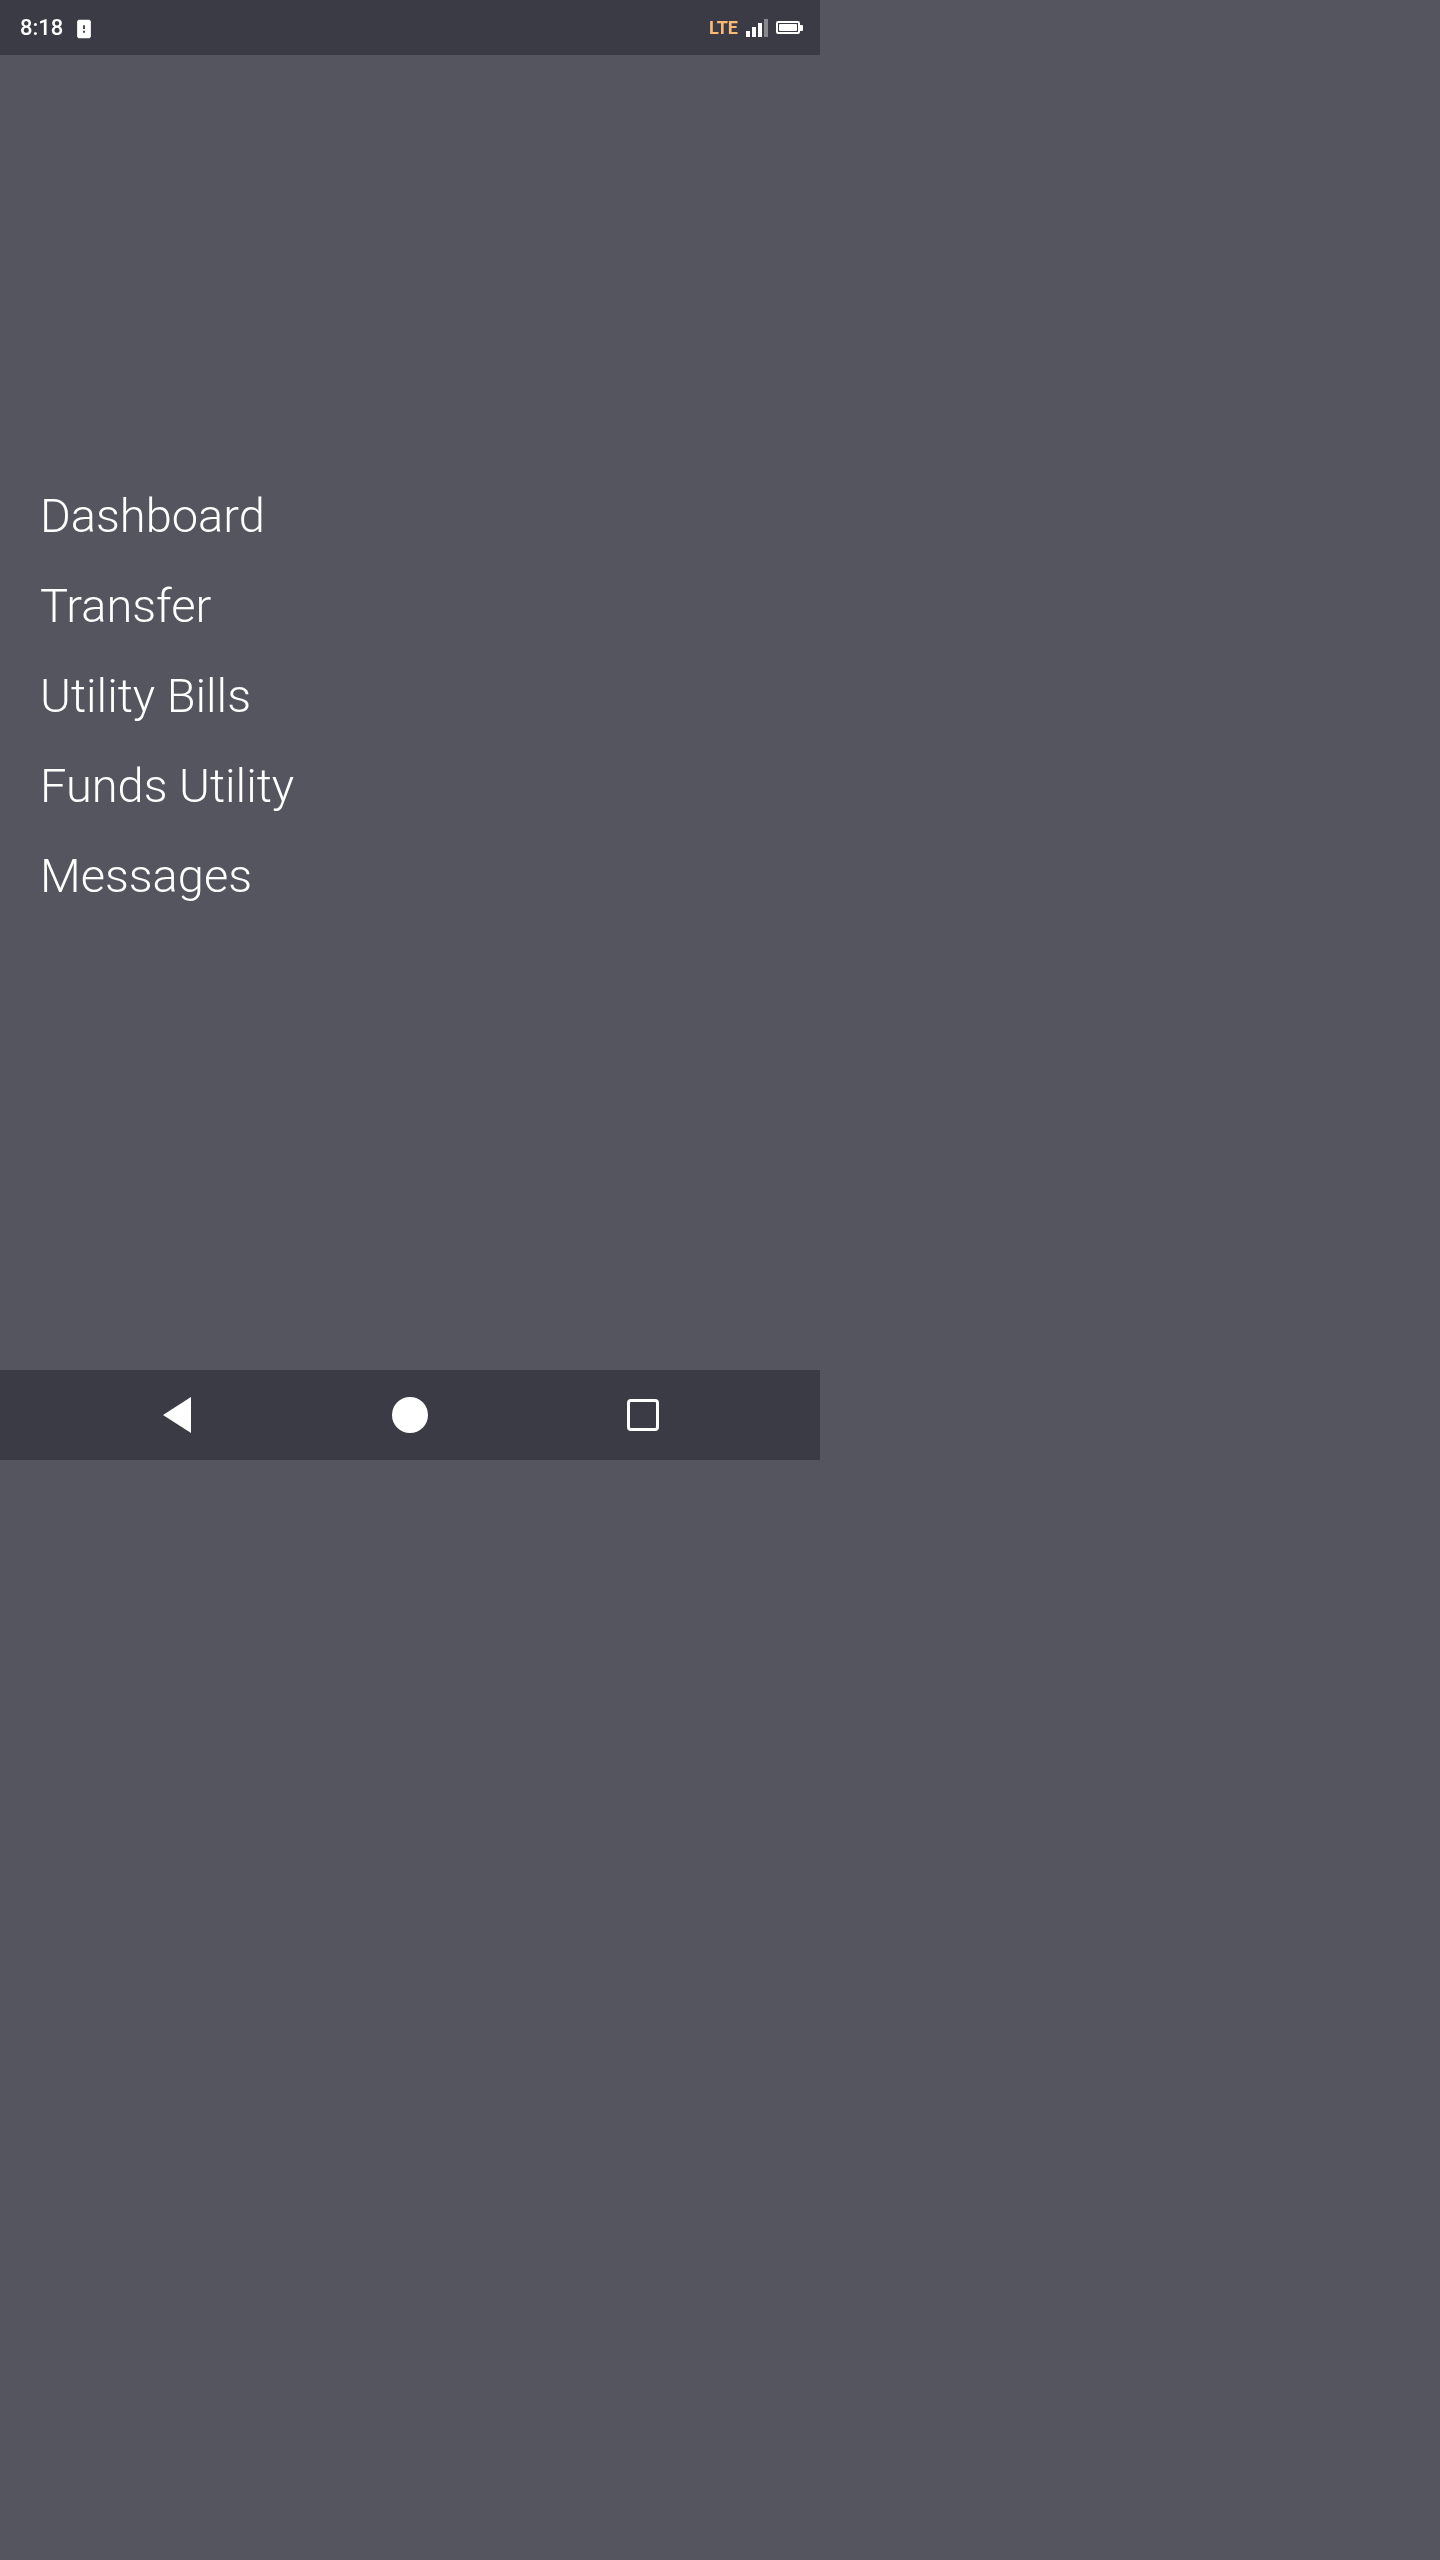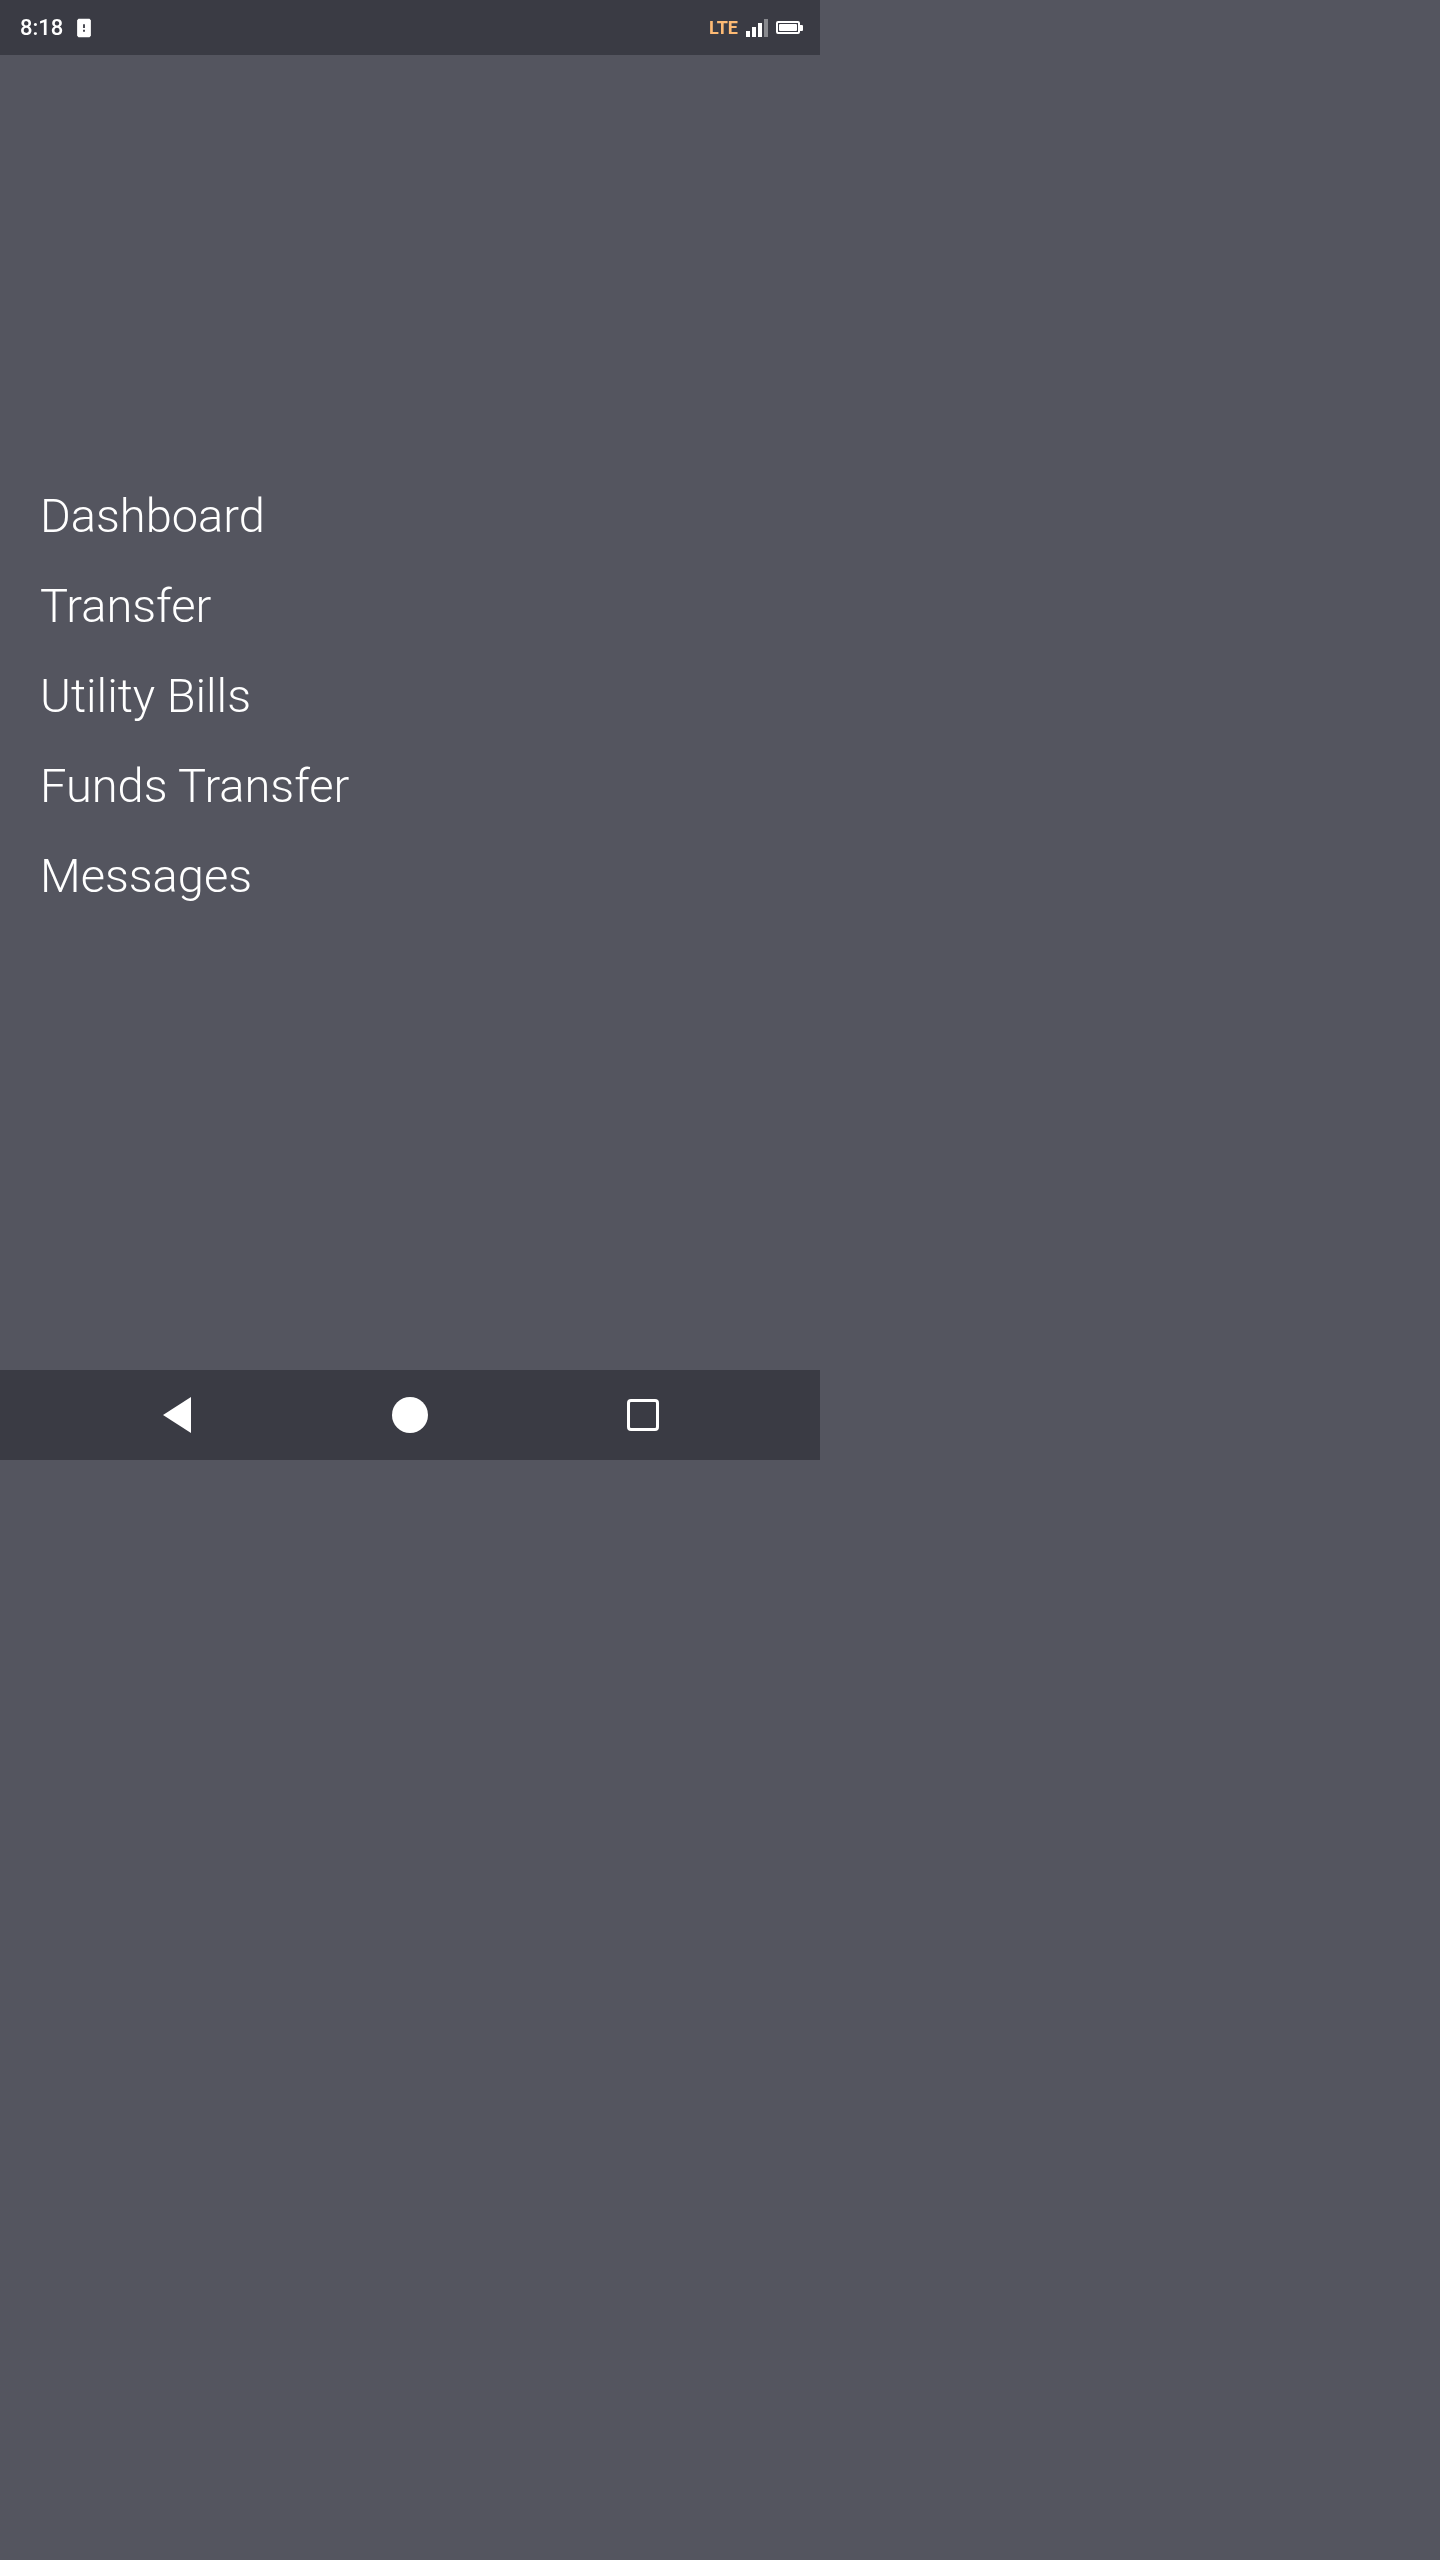--- a/index.html
+++ b/index.html
@@ -29,21 +29,21 @@
       padding: 0 20px;
       color: white;
       font-size: 22px;
       font-weight: 500;
       position: relative;
       z-index: 100;
     }
 
     .status-bar-left {
       display: flex;
-      align-items: center;
+      align-items: flex-end;
       gap: 10px;
     }
 
     .status-bar-right {
       display: flex;
       align-items: center;
       gap: 8px;
     }
 
     .status-time {
@@ -288,21 +288,21 @@
       <li>
         <a href="#">Dashboard</a>
       </li>
       <li>
         <a href="#">Transfer</a>
       </li>
       <li>
         <a href="#">Utility Bills</a>
       </li>
       <li>
-        <a href="#">Funds Transfer</a>
+        <a href="#">Funds Utility</a>
       </li>
       <li>
         <a href="#">Messages</a>
       </li>
     </ul>
   </div>
 
 
 </div>
 

